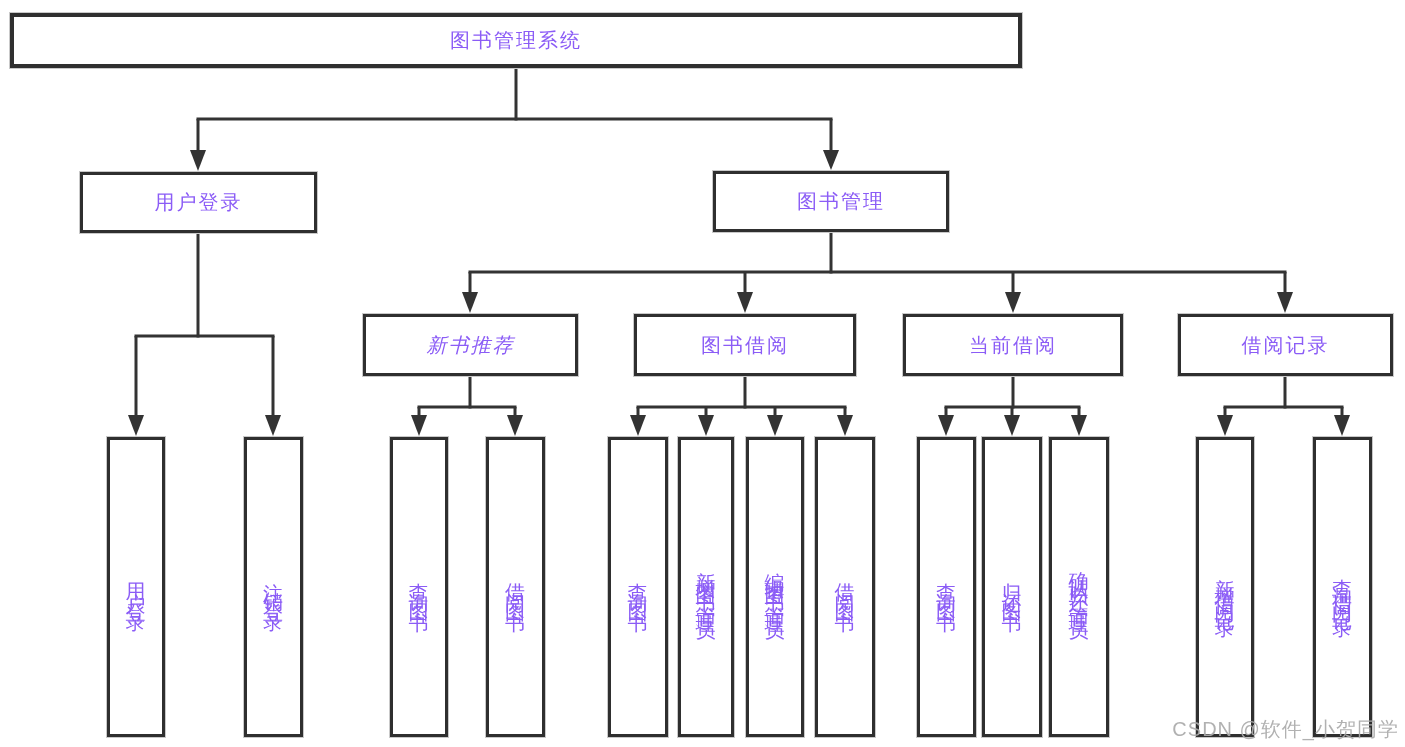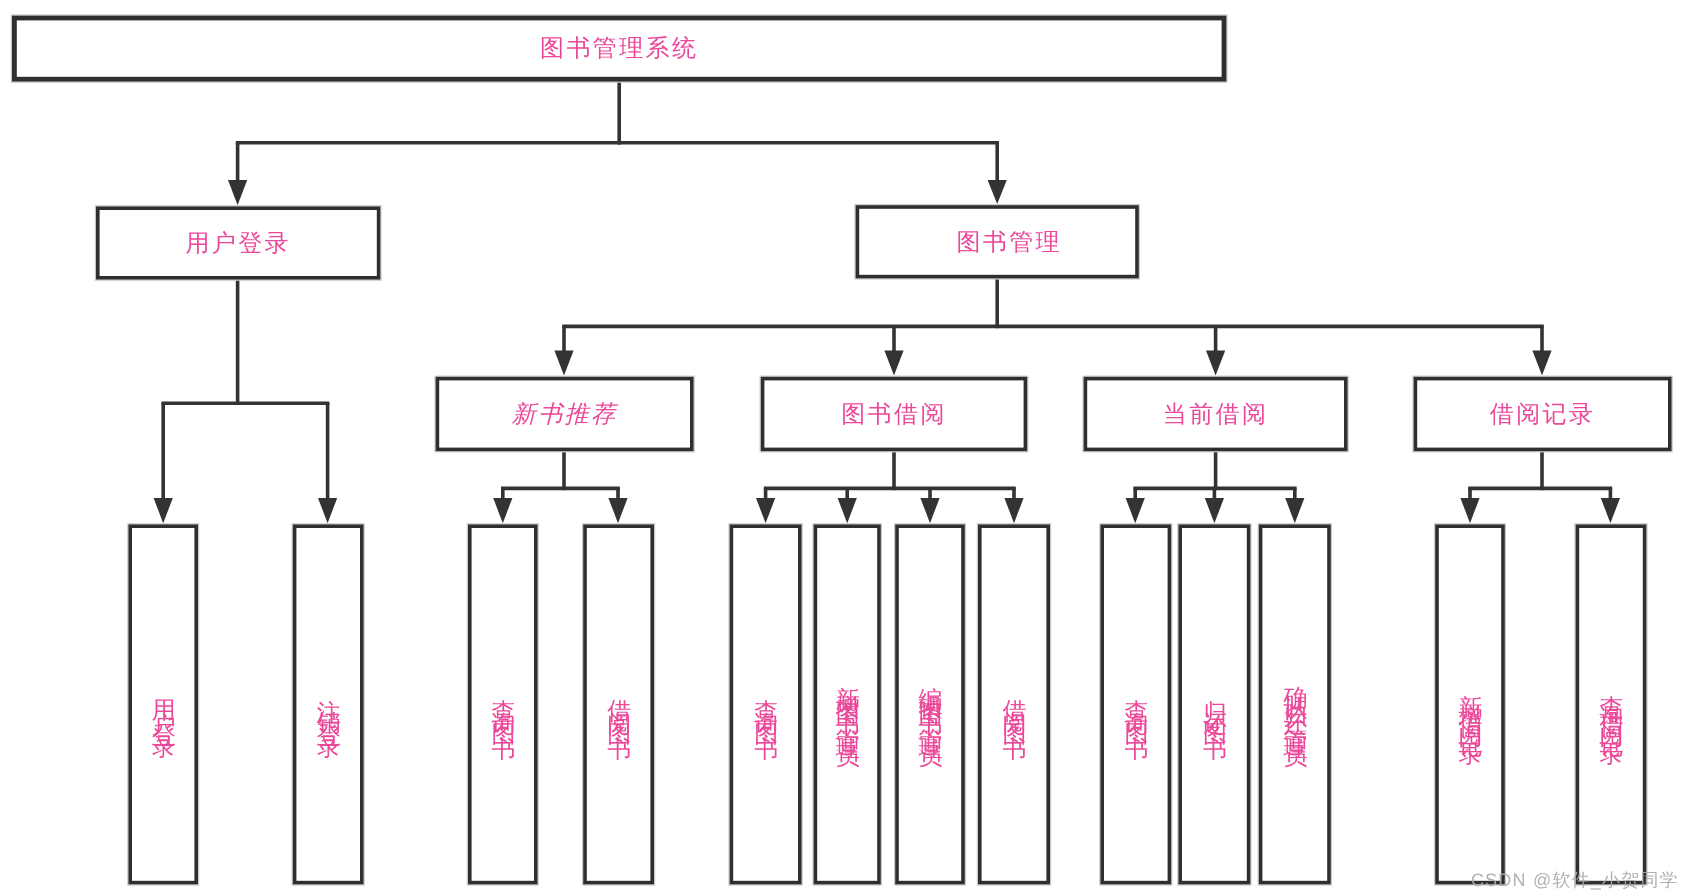--- a/index.html
+++ b/index.html
@@ -17,21 +17,21 @@
     width: 1405px; height: 747px;
     pointer-events: none;
   }
   .wire { stroke: #333333; stroke-width: 3; fill: none; }
   .arrowhead { fill: #333333; stroke: none; }
   .node {
     position: absolute;
     box-sizing: border-box;
     background: #ffffff;
     border: 3px solid #2f2f2f;
-    color: #ec4899;
+    color: #8b5cf6;
     display: flex;
     align-items: center;
     justify-content: center;
     box-shadow: 0 0 0 1px #c9c9c9;
   }
   .hbox {
     font-size: 20px;
     letter-spacing: 2px;
     white-space: nowrap;
   }
@@ -40,21 +40,21 @@
     writing-mode: vertical-rl;
     text-orientation: mixed;
     font-size: 20px;
     letter-spacing: 10px;
     line-height: 1;
   }
   .watermark {
     position: absolute;
     right: 6px;
     bottom: 4px;
-    font-size: 15px;
+    font-size: 20px;
     color: #ababab;
     letter-spacing: 1px;
     white-space: nowrap;
     z-index: 5;
     opacity: 0.92;
   }
 </style>
 </head>
 <body>
 

